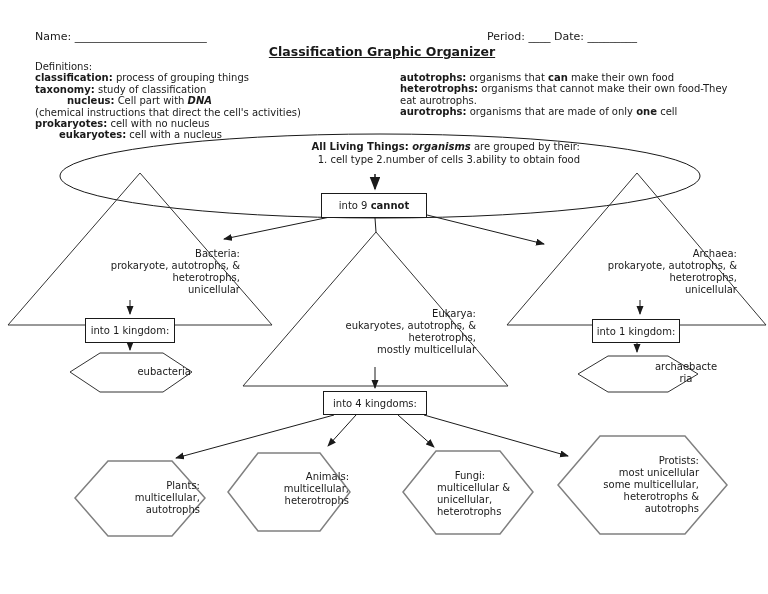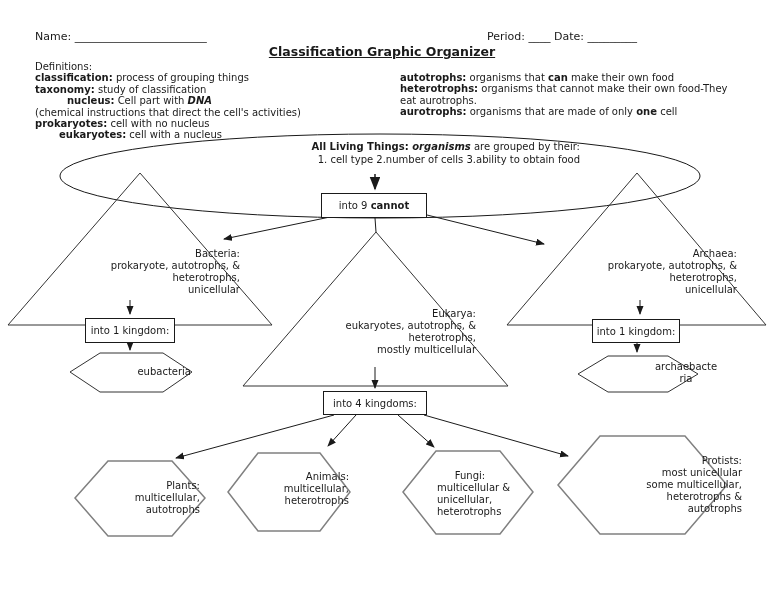--- a/index.html
+++ b/index.html
@@ -164,19 +164,19 @@
     <div>Animals:</div>
     <div>multicellular,</div>
     <div>heterotrophs</div>
   </div>
 <div class="txt left-lines center-first" style="left:437px;top:470px;width:66px;text-align:left;">
     <div>Fungi:</div>
     <div>multicellular &amp;</div>
     <div>unicellular,</div>
     <div>heterotrophs</div>
   </div>
-<div class="txt" style="left:592px;top:455px;width:150px;">
+<div class="txt" style="left:549px;top:455px;width:150px;">
     <div>Protists:</div>
     <div>most unicellular</div>
     <div>some multicellular,</div>
     <div>heterotrophs &amp;</div>
     <div>autotrophs</div>
   </div>
 
 </body></html>

